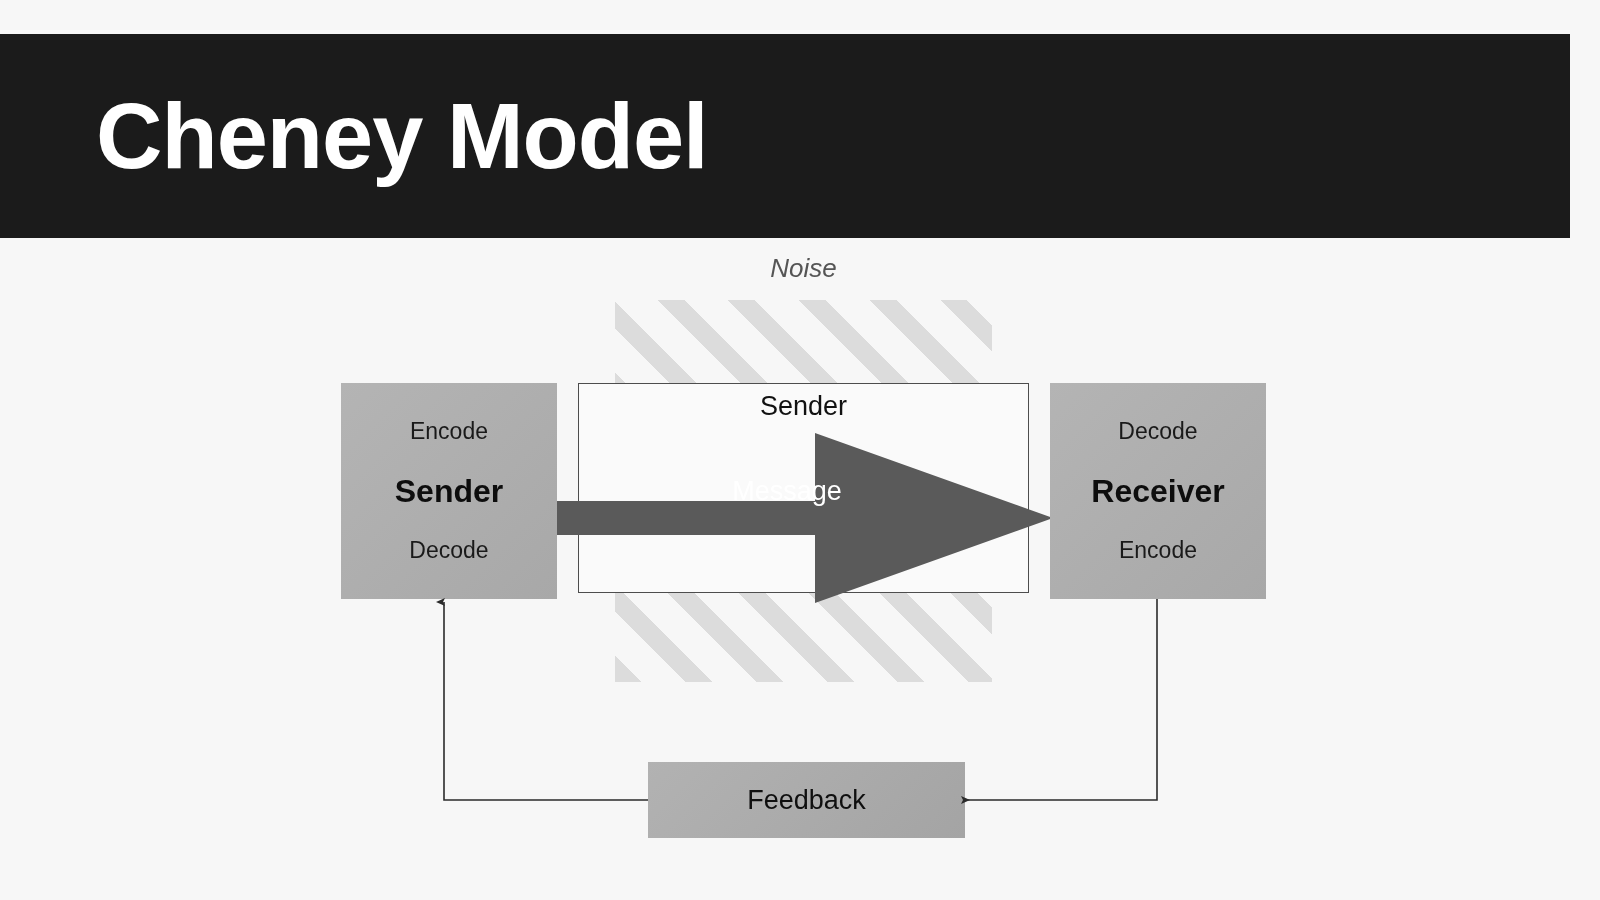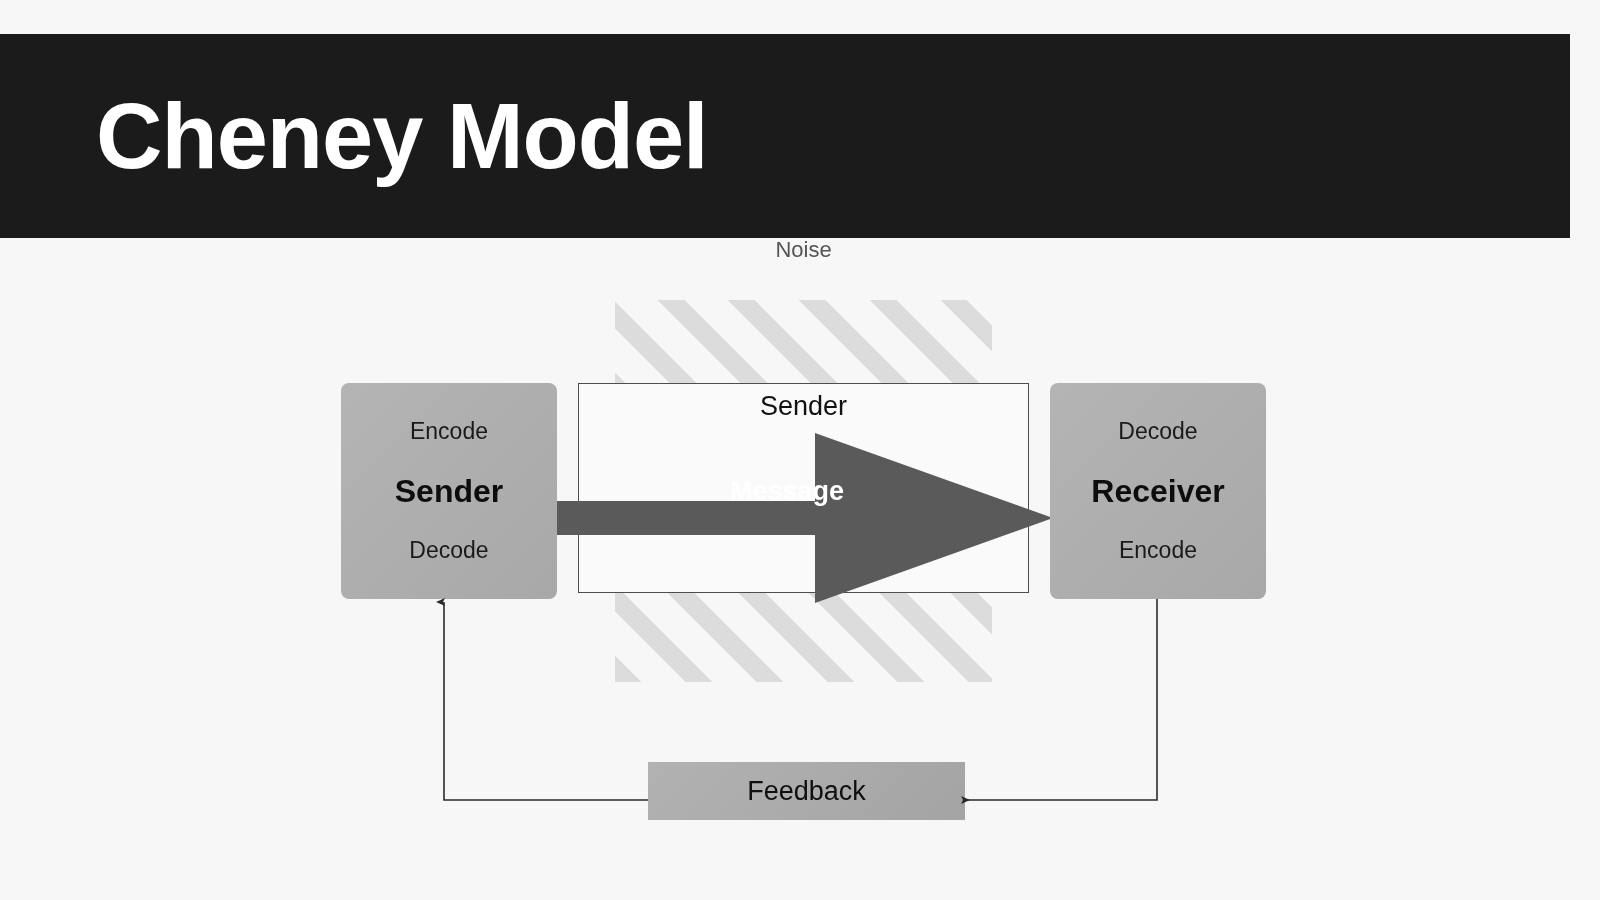--- a/index.html
+++ b/index.html
@@ -55,26 +55,27 @@
     left: 0;
     top: 238px;
     width: 1600px;
     height: 662px;
   }
 
   
   #noise-label {
     position: absolute;
     left: 615px;
-    top: 1px;
+    top: 17px;
     width: 377px;
     text-align: center;
     color: #555555;
-    font-size: 22px;
-    line-height: 1;
+    font-size: 26px;
+    line-height: 1;
+    font-style: italic;
   }
   #noise-hatch {
     position: absolute;
     left: 615px;
     top: 62px;
     width: 377px;
     height: 382px;
     background-image: repeating-linear-gradient(
       45deg,
       #dcdcdc 0px,
@@ -119,35 +120,33 @@
   #message-arrow-wrap svg { display: block; }
   #message-label {
     position: absolute;
     left: 552px;
     top: 240px;
     width: 470px;
     text-align: center;
     color: #ffffff;
     font-size: 27px;
     line-height: 1;
-    font-weight: bold;
   }
 
   
   .actor-box {
     position: absolute;
     width: 216px;
     height: 216px;
     background: linear-gradient(135deg, #b4b4b4 0%, #a8a8a8 100%);
     display: flex;
     flex-direction: column;
     align-items: center;
     justify-content: center;
     box-sizing: border-box;
-    border-radius: 8px;
   }
   #sender-box { left: 341px; top: 145px; }
   #receiver-box { left: 1050px; top: 145px; }
 
   .actor-sub {
     font-size: 23px;
     color: #1a1a1a;
     line-height: 1;
   }
   .actor-main {
@@ -157,21 +156,21 @@
     line-height: 1;
     margin: 32px 0;
   }
 
   
   #feedback-box {
     position: absolute;
     left: 648px;
     top: 524px;
     width: 317px;
-    height: 58px;
+    height: 76px;
     background: linear-gradient(135deg, #b2b2b2 0%, #a4a4a4 100%);
     display: flex;
     align-items: center;
     justify-content: center;
     box-sizing: border-box;
   }
   #feedback-label {
     font-size: 27px;
     color: #0f0f0f;
     line-height: 1;

